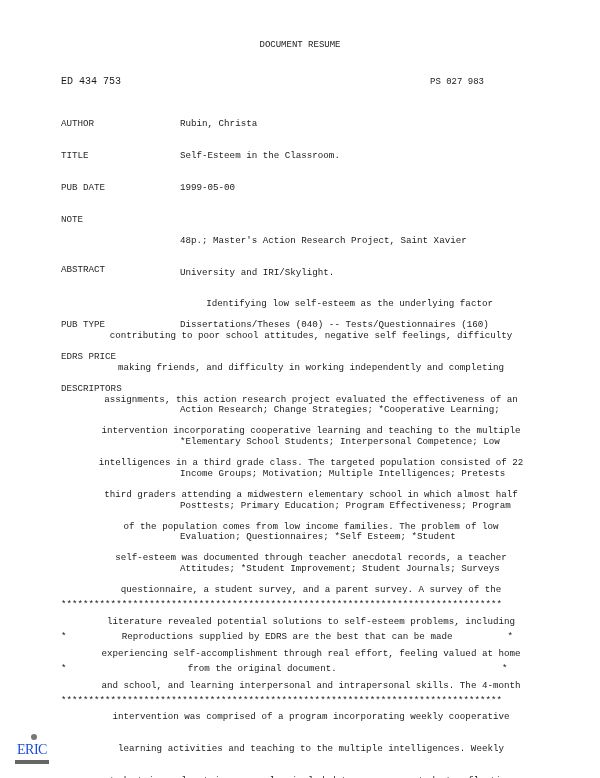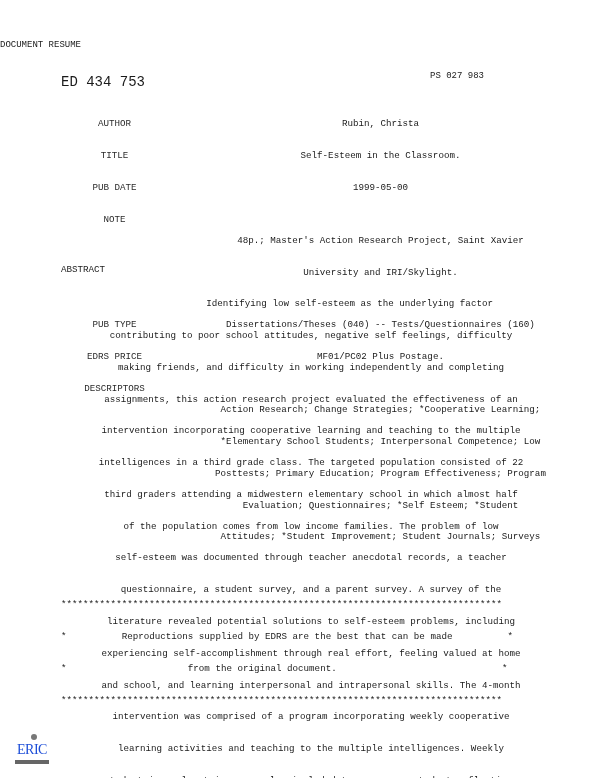--- a/index.html
+++ b/index.html
@@ -1,23 +1,23 @@
 <!DOCTYPE html>
 <html><head>
 <meta charset="utf-8">
 <style>
   html, body { margin: 0; padding: 0; background: #ffffff; }
   body { width: 600px; height: 778px; position: relative; overflow: hidden;
          font-family: "Liberation Mono", "DejaVu Sans Mono", monospace; color: #1a1a1a; }
   .mono { font-family: "Liberation Mono", "DejaVu Sans Mono", monospace; font-size: 9.2px; line-height: 10.6px; white-space: pre; }
-  #title { position: absolute; top: 40px; left: 0; width: 600px; text-align: left; font-size: 9px; }
-  #ed-num { position: absolute; top: 77px; left: 61px; font-size: 14px; }
-  #ps-num { position: absolute; top: 71px; left: 430px; font-size: 9px; }
+  #title { position: absolute; top: 40px; left: 0; width: 600px; text-align: center; font-size: 9px; }
+  #ed-num { position: absolute; top: 77px; left: 61px; font-size: 10px; }
+  #ps-num { position: absolute; top: 77px; left: 430px; font-size: 9px; }
   .fields { position: absolute; top: 98px; left: 61px; width: 520px; }
-  .field-row { display: flex; text-align: center; }
+  .field-row { display: flex; }
   .field-label { width: 107px; flex: none; color: #2a2a2a; }
   .field-value { flex: 1; margin-left: 12px; }
   .field-value div { white-space: pre; }
   #abstract-label { position: absolute; top: 265px; left: 61px; }
   #abstract { position: absolute; top: 278px; left: 61px; width: 500px; }
   #abstract div { white-space: pre; text-align: center; }
   #notice { position: absolute; top: 579px; left: 61px; width: 490px; }
   #notice div { white-space: pre; }
   #eric-logo { position: absolute; left: 14px; top: 734px; width: 36px; height: 34px; }
   .eric-text { position: absolute; left: 0; top: 8px; width: 36px; text-align: center;
@@ -51,27 +51,27 @@
       <div>48p.; Master's Action Research Project, Saint Xavier</div>
       <div>University and IRI/Skylight.</div>
     </div>
   </div>
   <div class="field-row">
     <span class="field-label">PUB TYPE</span>
     <div class="field-value"><div>Dissertations/Theses (040) -- Tests/Questionnaires (160)</div></div>
   </div>
   <div class="field-row">
     <span class="field-label">EDRS PRICE</span>
-    <div class="field-value"><div>MF01/PC02 Plus Postage.</div></div>
   </div>
   <div class="field-row">
     <span class="field-label">DESCRIPTORS</span>
     <div class="field-value">
       <div>Action Research; Change Strategies; *Cooperative Learning;</div>
       <div>*Elementary School Students; Interpersonal Competence; Low</div>
+      <div>Income Groups; Motivation; Multiple Intelligences; Pretests</div>
       <div>Posttests; Primary Education; Program Effectiveness; Program</div>
       <div>Evaluation; Questionnaires; *Self Esteem; *Student</div>
       <div>Attitudes; *Student Improvement; Student Journals; Surveys</div>
     </div>
   </div>
 </div>
 
 <div id="abstract-label" class="mono">ABSTRACT</div>
 <div id="abstract" class="mono">
   <div>              Identifying low self-esteem as the underlying factor</div>

